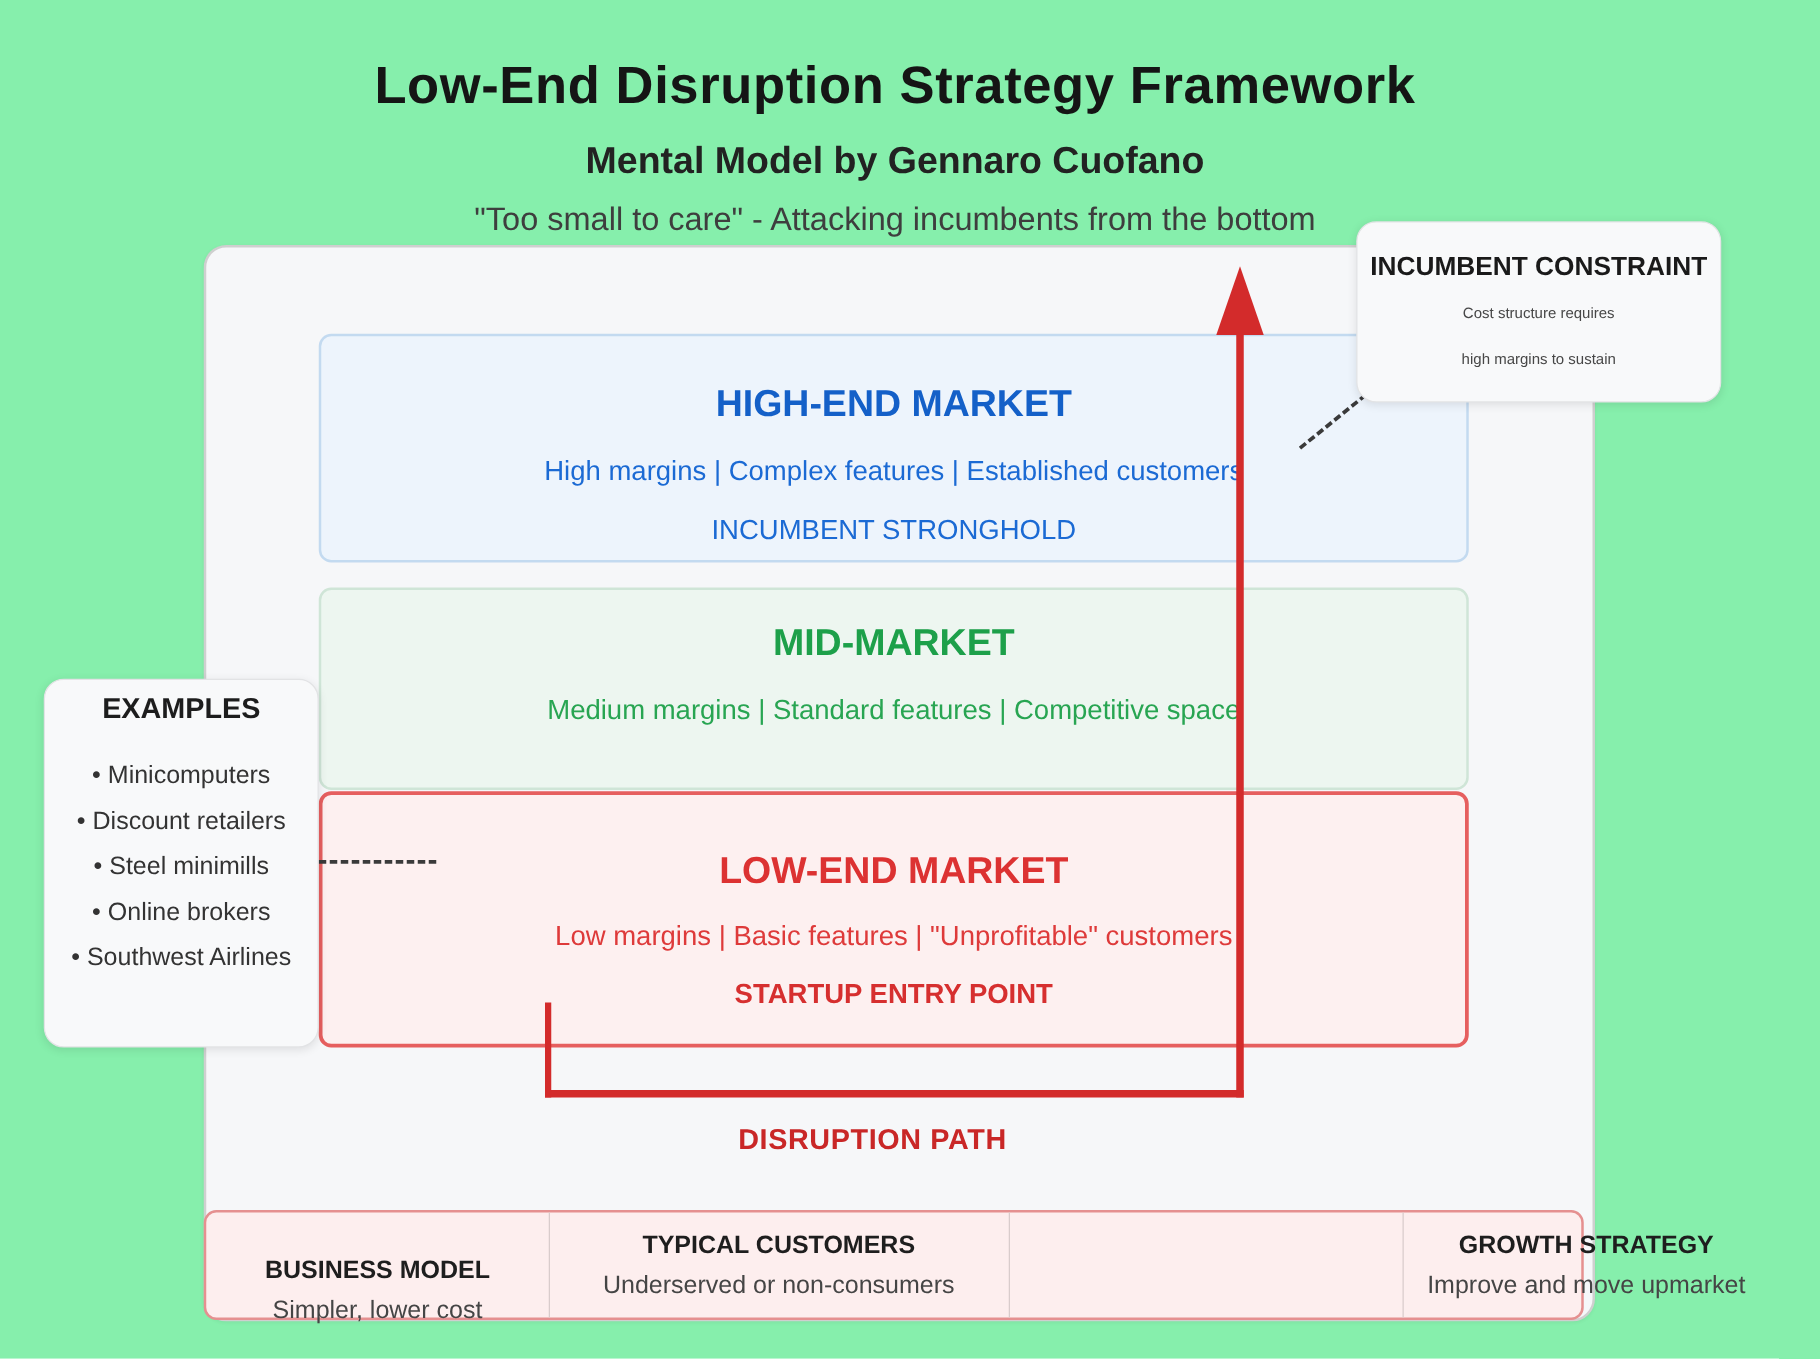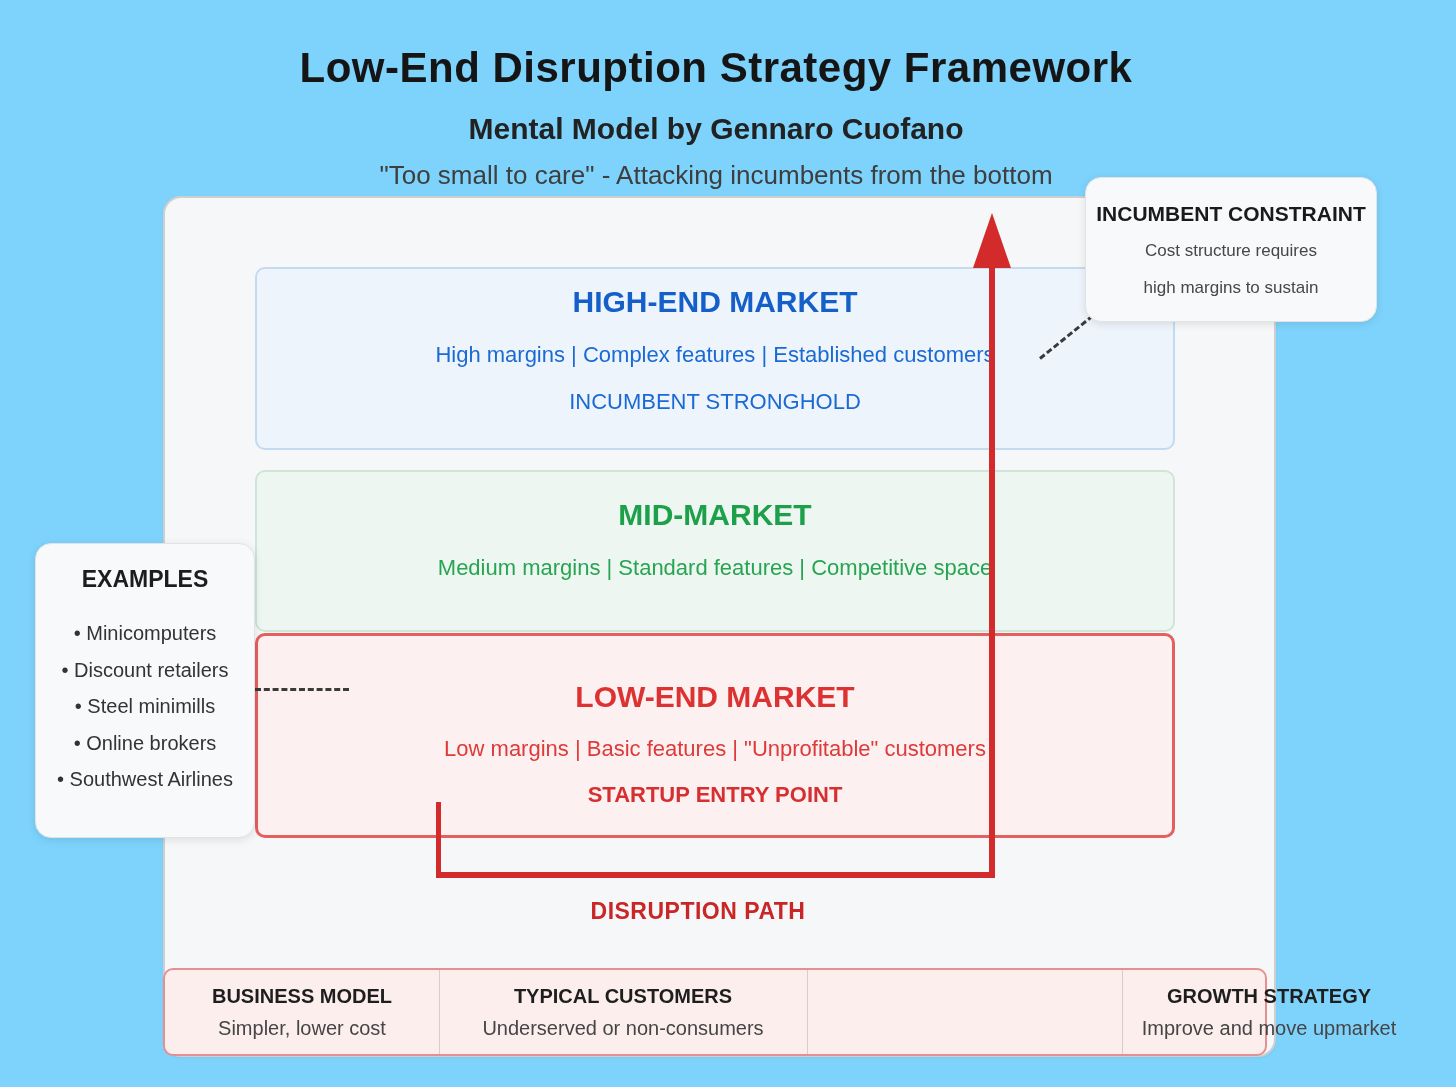--- a/index.html
+++ b/index.html
@@ -1,56 +1,56 @@
 <!DOCTYPE html>
 <html><head>
 <meta charset="utf-8">
 <style>
   html,body{margin:0;padding:0;background:#ffffff;}
   .canvas{
-    position:relative;width:1456px;height:1087px;background:#7dd3fc;overflow:hidden;
+    position:relative;width:1456px;height:1087px;background:#86efac;overflow:hidden;
     font-family:"Liberation Sans", sans-serif;
   }
   
   .title{position:absolute;left:0;top:44px;width:1432px;text-align:center;
     font-size:42px;font-weight:bold;color:#151515;letter-spacing:.5px;}
   .subtitle{position:absolute;left:0;top:112px;width:1432px;text-align:center;
     font-size:30px;font-weight:bold;color:#222222;}
   .tagline{position:absolute;left:0;top:160px;width:1432px;text-align:center;
     font-size:26px;color:#3e3e3e;}
   
   .frame{position:absolute;left:163px;top:196px;width:1109px;height:857px;
     background:#f6f7f9;border:2px solid #cfcfcf;border-radius:18px;
     box-shadow:0 1px 3px rgba(0,0,0,.05);}
   
   .market{position:absolute;left:255px;width:920px;display:flex;flex-direction:column;
     align-items:center;text-align:center;box-sizing:border-box;}
   .market .m-head{font-weight:bold;font-size:30px;line-height:36px;}
   .market .m-attr{font-size:22px;line-height:26px;}
   .market .m-note{font-size:22px;line-height:26px;}
-  .high{top:267px;height:183px;background:#edf4fc;border:2px solid #c3daf0;border-radius:10px;padding-top:15px;}
+  .high{top:267px;height:183px;background:#edf4fc;border:2px solid #c3daf0;border-radius:10px;padding-top:37px;}
   .high .m-head{color:#1460c8;margin-bottom:22px;}
   .high .m-attr{color:#1b6ad4;margin-bottom:21px;}
   .high .m-note{color:#1b6ad4;}
   .mid{top:470px;height:162px;background:#edf6f0;border:2px solid #cfe5d7;border-radius:10px;padding-top:25px;}
   .mid .m-head{color:#1da04a;margin-bottom:22px;}
   .mid .m-attr{color:#28a552;}
   .low{top:633px;height:205px;background:#fdf0f0;border:3px solid #e65f5f;border-radius:10px;padding-top:43px;}
   .low .m-head{color:#dc3232;margin-bottom:21px;}
   .low .m-attr{color:#de3a3a;margin-bottom:20px;}
   .low .m-note{color:#d62f2f;font-weight:bold;}
   
   .card{position:absolute;background:#f8f9fa;border:1px solid #e2e3e5;border-radius:16px;
     box-shadow:0 2px 8px rgba(0,0,0,.10);text-align:center;box-sizing:border-box;}
-  .examples{left:35px;top:543px;width:220px;height:295px;padding-top:20px;}
+  .examples{left:35px;top:543px;width:220px;height:295px;padding-top:7px;}
   .examples .c-head{font-size:23px;font-weight:bold;color:#1d1d1d;line-height:30px;margin-bottom:21px;}
   .examples .c-item{font-size:20px;color:#333333;line-height:36.5px;}
   .constraint{left:1085px;top:177px;width:292px;height:145px;padding-top:20px;}
   .constraint .c-head{font-size:21px;font-weight:bold;color:#1a1a1a;line-height:32px;margin-bottom:2px;}
-  .constraint .c-line{font-size:17px;color:#474747;line-height:37px;}
+  .constraint .c-line{font-size:12px;color:#474747;line-height:37px;}
   
   .dash-h{position:absolute;left:255px;top:688px;width:94px;height:0;
     border-top:3px dashed #3a3a3a;}
   .dash-diag{position:absolute;left:1040px;top:357px;width:68px;height:0;
     border-top:3px dashed #3a3a3a;transform:rotate(-39deg);transform-origin:left center;}
   
   .arrow-part{position:absolute;background:#d32b2b;}
   .a-tail-left{left:436px;top:802px;width:5px;height:76px;}
   .a-tail-bottom{left:436px;top:872px;width:559px;height:6px;}
   .a-shaft{left:989px;top:256px;width:6px;height:622px;}
@@ -61,21 +61,21 @@
     font-size:23px;font-weight:bold;color:#c92727;letter-spacing:.5px;}
   
   .bottom-strip{position:absolute;left:163px;top:968px;width:1104px;height:88px;
     background:#fdeeee;border:2px solid #e59090;border-radius:10px;box-sizing:border-box;}
   .bdiv{position:absolute;top:0;width:1px;height:100%;background:#d9cccc;}
   .bdiv1{left:274px;} .bdiv2{left:642px;} .bdiv3{left:957px;}
   .bcell{position:absolute;top:0;height:100%;display:flex;flex-direction:column;
     align-items:center;justify-content:center;text-align:center;gap:8px;}
   .bcell .bhead{font-size:20px;font-weight:bold;color:#1e1e1e;line-height:24px;white-space:nowrap;}
   .bcell .bval{font-size:20px;color:#454545;line-height:24px;white-space:nowrap;}
-  .c1{left:0;width:274px;} .c2{left:274px;width:368px;text-align:right;} .c3{left:642px;width:315px;}
+  .c1{left:0;width:274px;margin-top:20px;} .c2{left:274px;width:368px;text-align:right;} .c3{left:642px;width:315px;}
   .c4{left:957px;width:294px;}
 </style>
 </head>
 <body>
 
 <div class="canvas">
 
   <div class="title">Low-End Disruption Strategy Framework</div>
   <div class="subtitle">Mental Model by Gennaro Cuofano</div>
   <div class="tagline">"Too small to care" - Attacking incumbents from the bottom</div>

